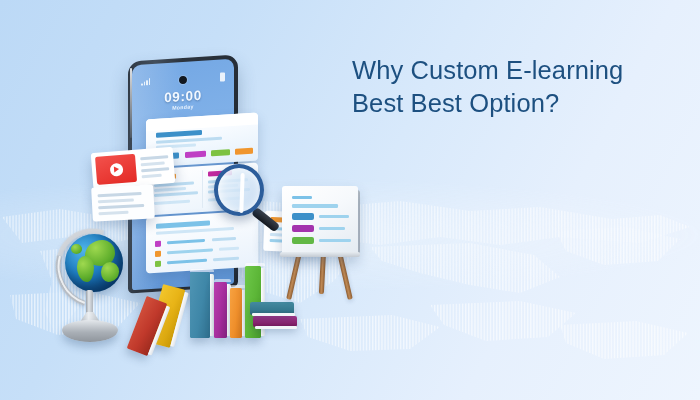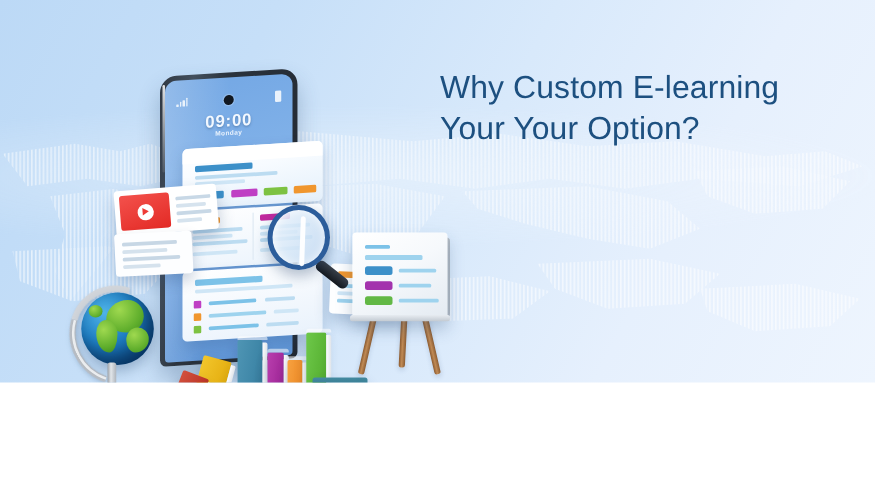--- a/index.html
+++ b/index.html
@@ -2,21 +2,21 @@
 <html><head>
 <meta charset="utf-8">
 <title>Why Custom E-learning App Development Is Your Best Option?</title>
 <style>
   html,body{margin:0;padding:0;}
   body{
     width:700px;height:400px;overflow:hidden;
     font-family:"Liberation Sans","DejaVu Sans",sans-serif;
   }
   #stage{
-    position:relative;width:700px;height:306px;overflow:hidden;
+    position:relative;width:700px;height:400px;overflow:hidden;
     background:linear-gradient(118deg,#bcd9f6 0%,#c6dff8 26%,#d8e9fb 52%,#e6f0fd 74%,#eef5fe 100%);
   }
 
   
   .worldmap{position:absolute;left:0;bottom:0;width:700px;height:215px;opacity:.62;}
   .hglow{position:absolute;left:-40px;top:-10px;width:780px;height:120px;
     background:radial-gradient(ellipse at 40% 50%,rgba(255,255,255,.55),rgba(255,255,255,0) 68%);}
 
   
   .headline{
@@ -173,21 +173,21 @@
         <path d="M300 134 L392 130 L440 142 L410 164 L350 166 L308 152 Z"></path>
         <path d="M10 110 L86 106 L140 118 L116 144 L58 150 L16 134 Z"></path>
         <path d="M560 140 L636 136 L688 148 L664 170 L604 174 L566 158 Z"></path>
       </g>
     </svg>
     <div class="hglow"></div>
   </div>
 
   <div class="headline">
     <span class="ln">Why Custom E-learning</span>
-    <span class="ln">Your Your Option?</span>
+    <span class="ln">Best Best Option?</span>
   </div>
 
   <div id="phone">
     <div class="ph-body"></div>
     <div class="ph-screen">
       <div class="ph-sheen"></div>
       <div class="ph-signal">
         <i></i>
           <i></i>
           <i></i>

